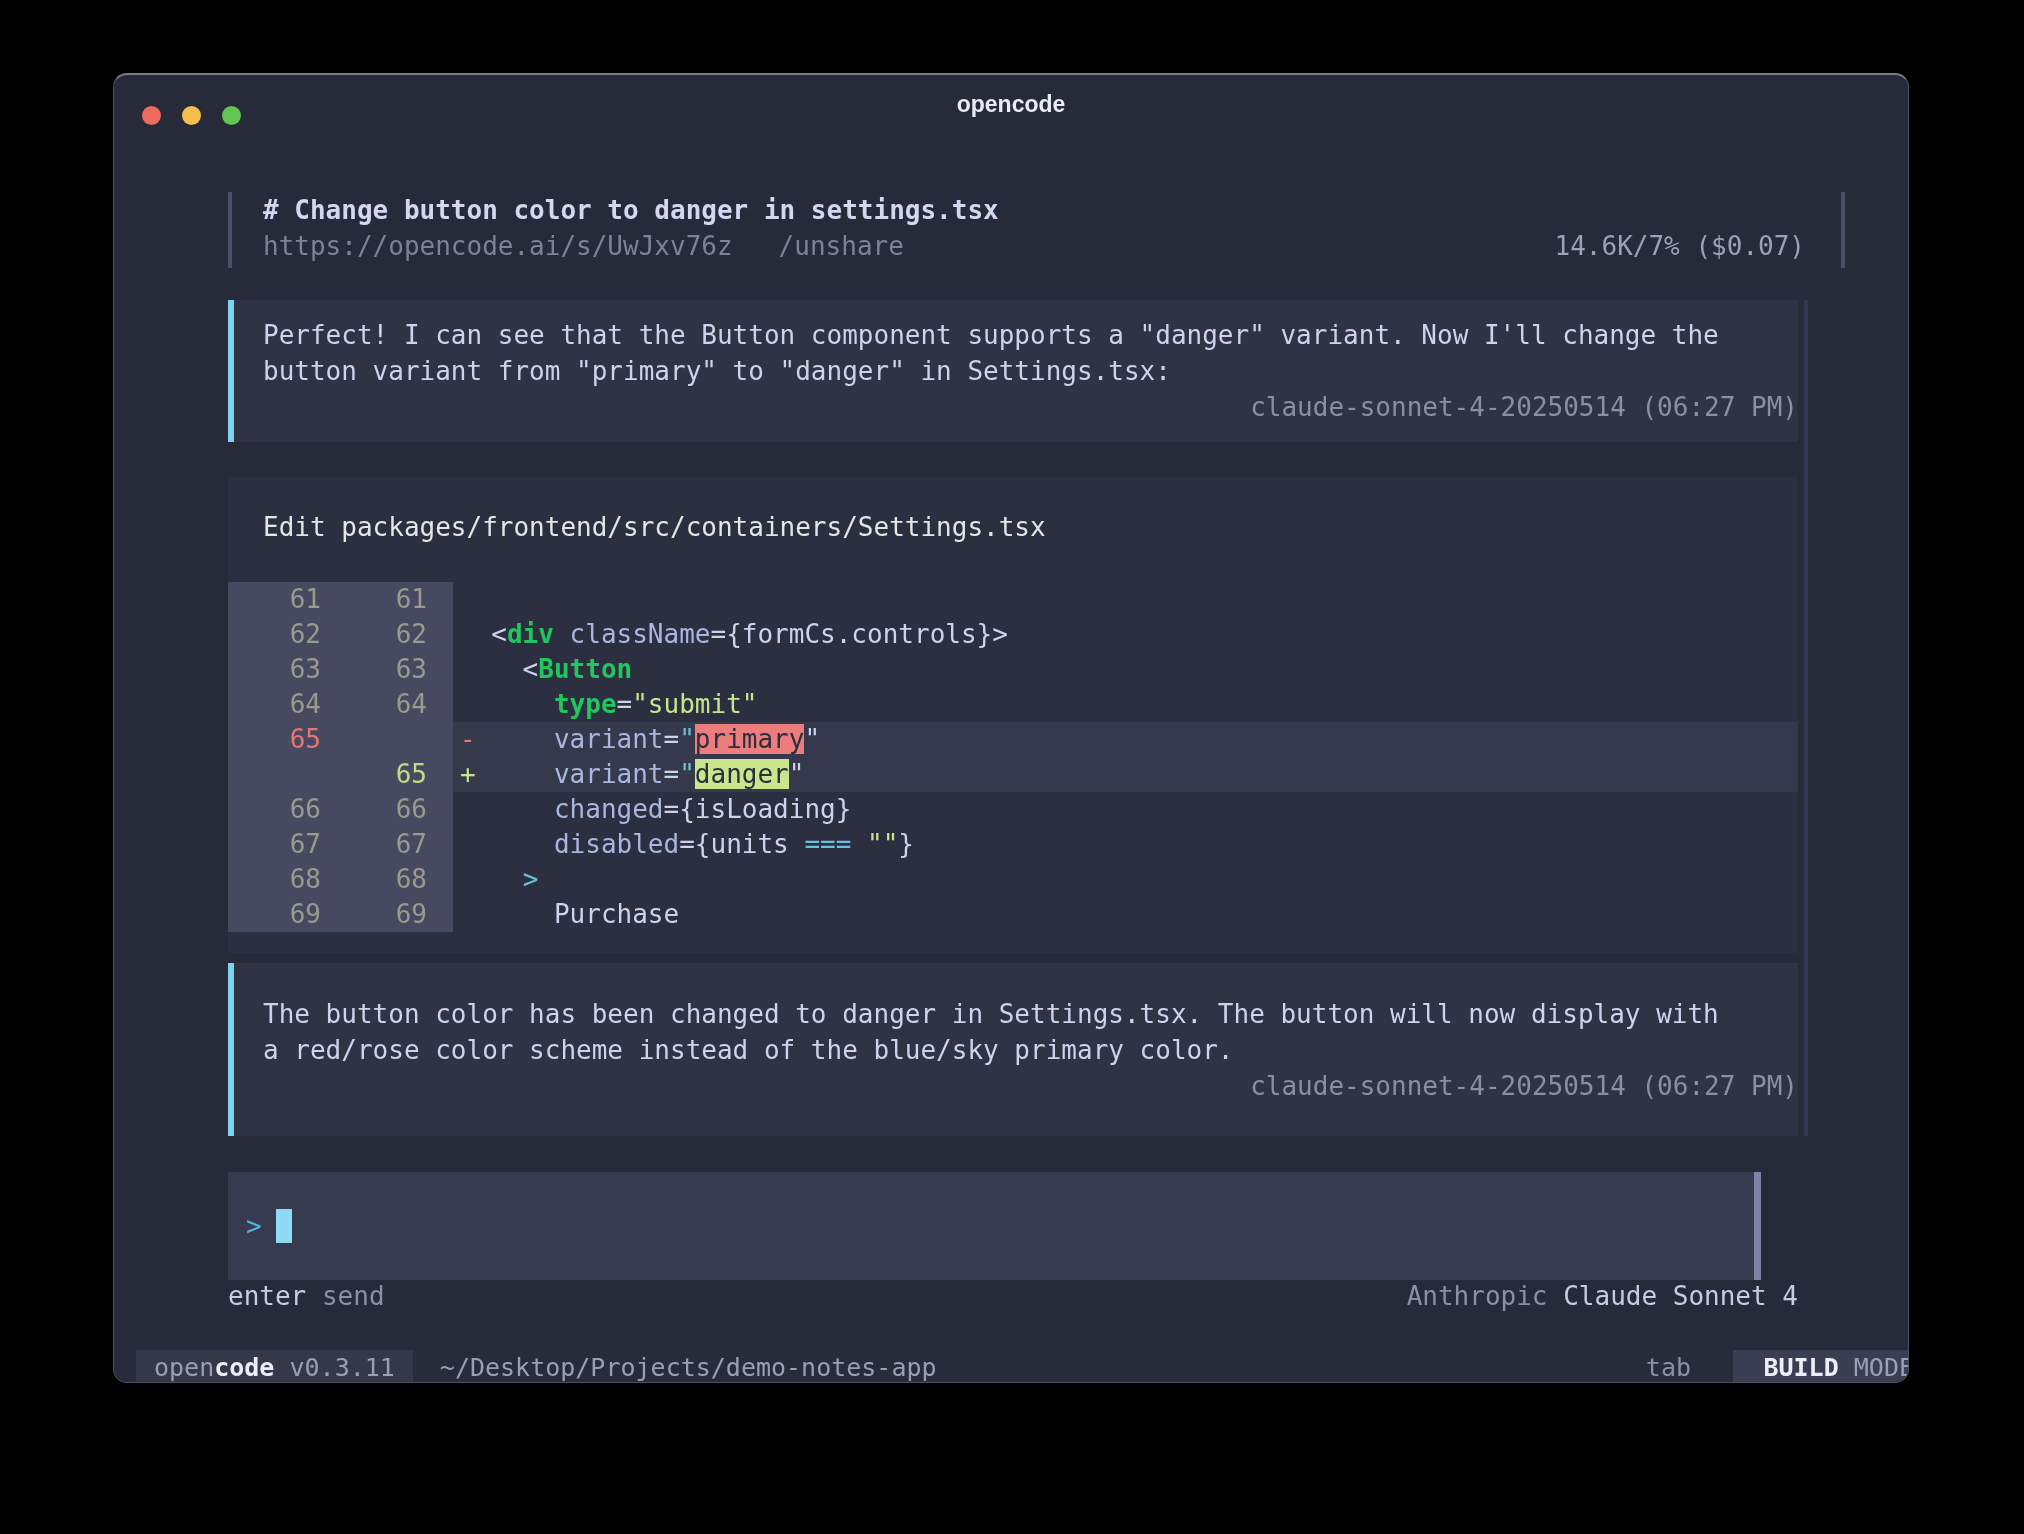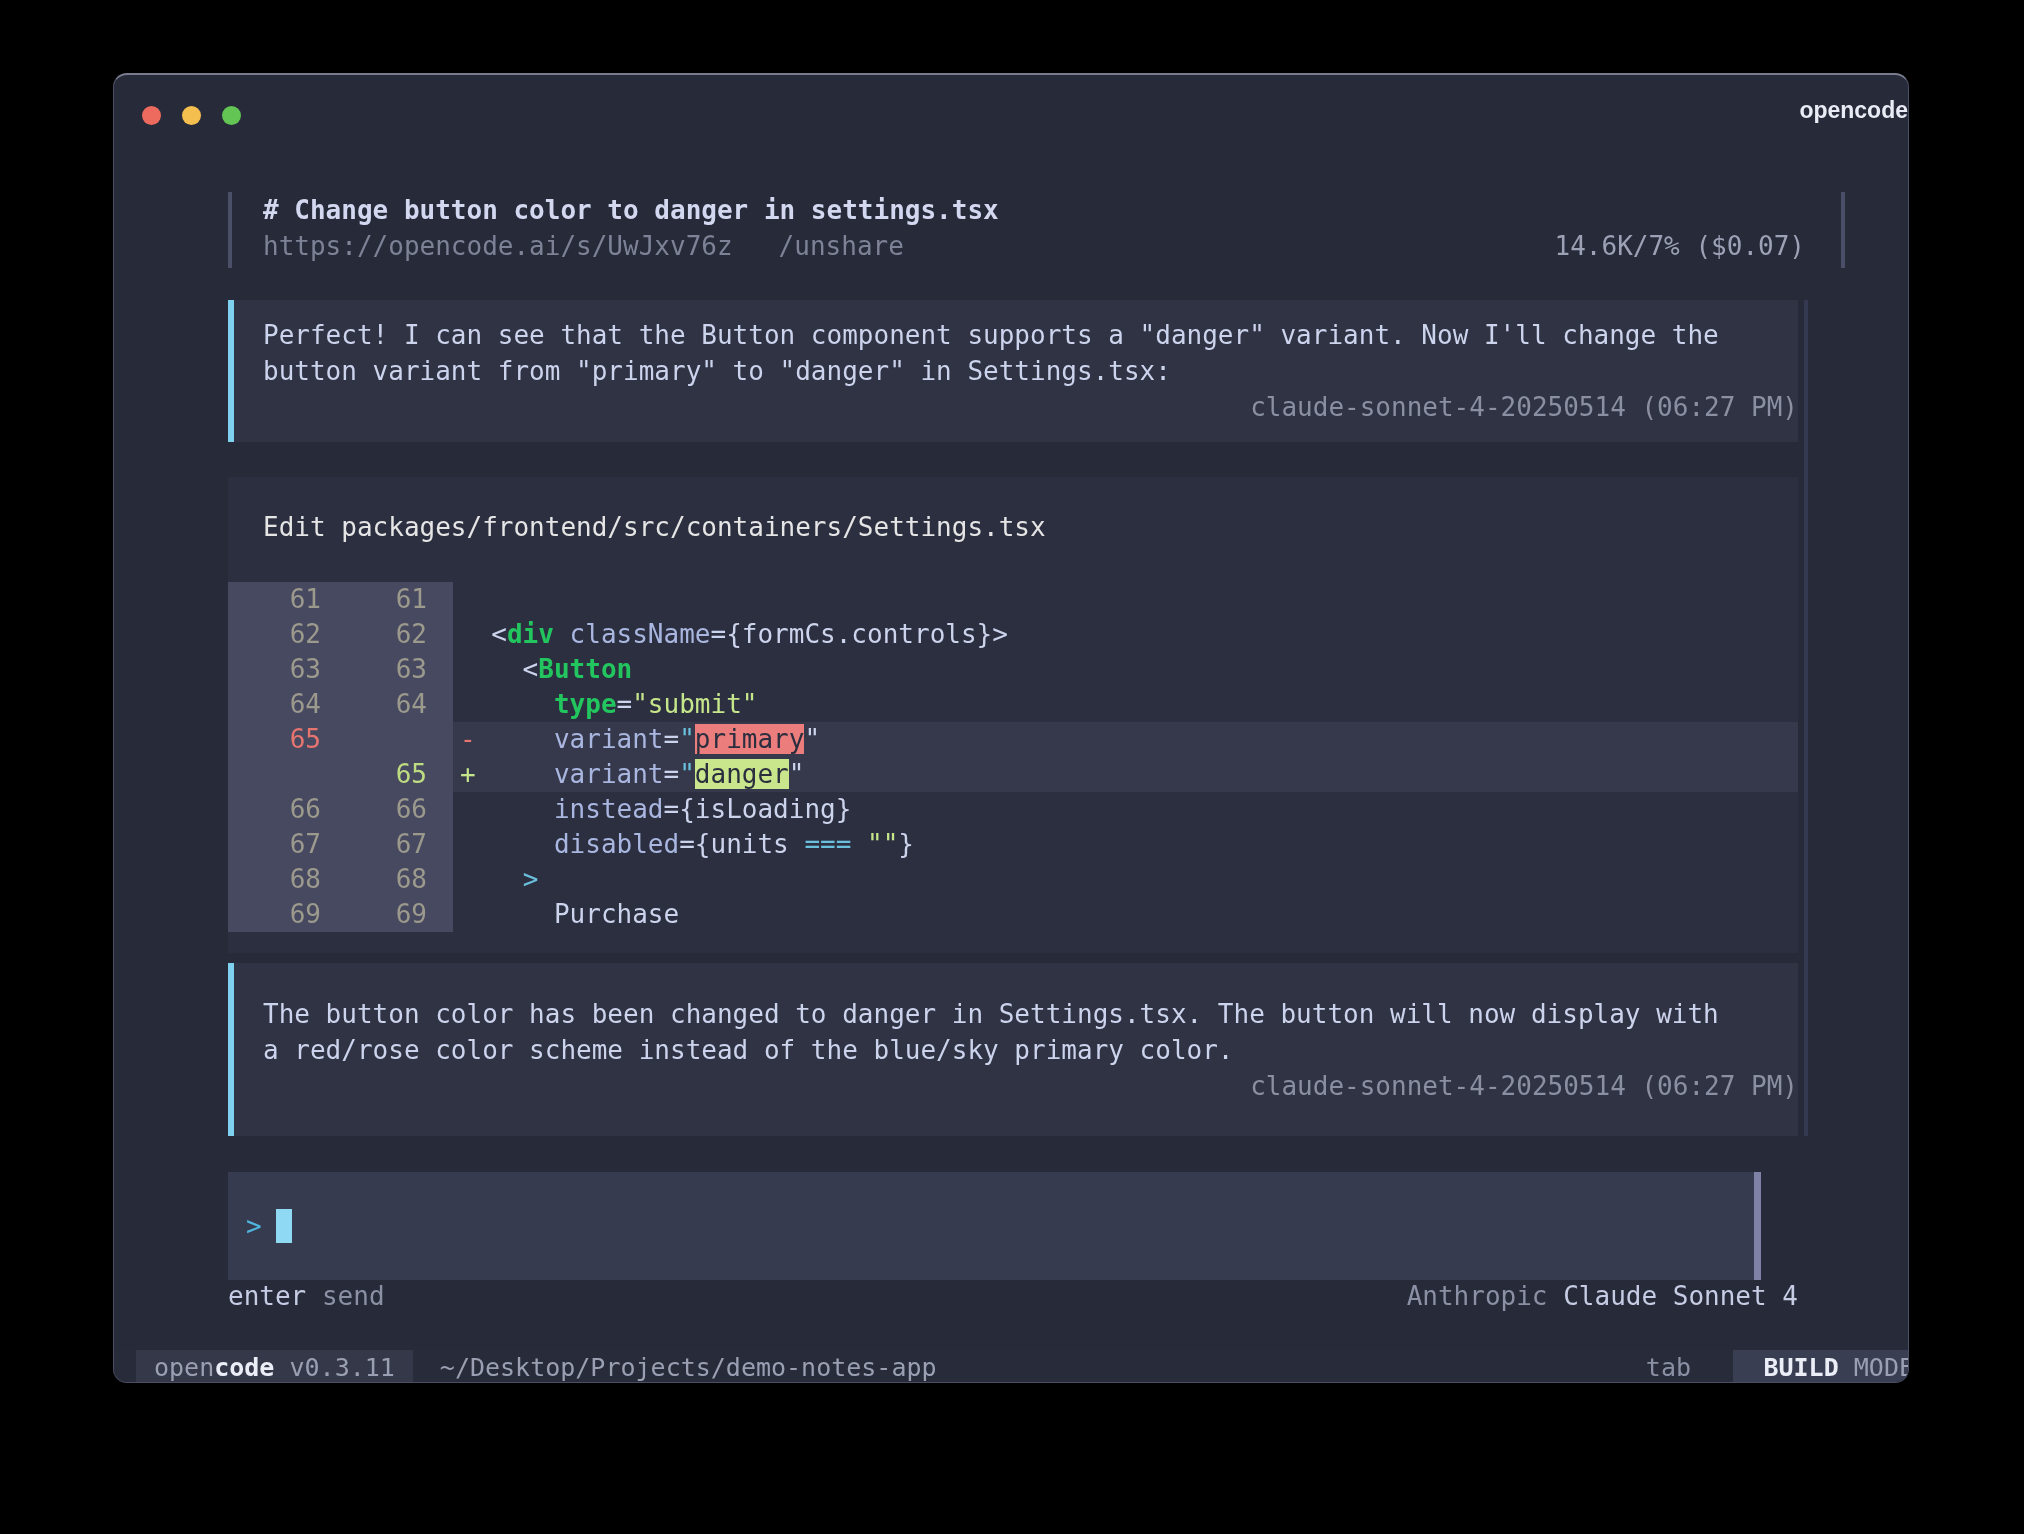--- a/index.html
+++ b/index.html
@@ -9,21 +9,21 @@
     position:absolute;left:113px;top:73px;width:1796px;height:1310px;
     background:#262a39;border-radius:14px;overflow:hidden;
     border:1px solid #4b4f64;border-top:2px solid #787c8d;box-sizing:border-box;
   }
   
   .titlebar{position:absolute;left:0;top:0;width:100%;height:64px;}
   .dot{position:absolute;top:31px;width:19px;height:19px;border-radius:50%;}
   .dot.red{left:28px;background:#ed6a5e;}
   .dot.yellow{left:68px;background:#f5bf4f;}
   .dot.green{left:108px;background:#62c554;}
-  .win-title{position:absolute;left:0;top:22px;width:100%;text-align:right;
+  .win-title{position:absolute;left:0;top:16px;width:100%;text-align:center;
     font-family:"Liberation Sans",sans-serif;font-weight:700;font-size:23px;color:#e9ecf5;}
   
   .session-header{position:absolute;left:114px;top:117px;width:1578px;height:76px;
     border-left:4px solid #4a4e67;border-right:4px solid #4a4e67;padding-left:31px;box-sizing:content-box;}
   .sh-line{height:36px;line-height:36px;font-size:26px;white-space:pre;display:flex;}
   .sh-title{font-weight:700;color:#d3d8f0;}
   .sh-url{color:#7d8296;}
   .sh-unshare{color:#7d8296;margin-left:46px;}
   .sh-tokens{margin-left:auto;margin-right:36px;color:#9ca1b5;}
   
@@ -130,21 +130,21 @@
             <span class="code"><span class="c-mr">-</span><span class="c-d">     </span><span class="c-pe">variant</span><span class="c-d">=</span><span class="c-cy">"</span><span class="c-rm">primary</span><span class="c-d">"</span></span>
           </div>
           <div class="drow changed">
             <span class="ln old"></span>
             <span class="ln new ln-g">65</span>
             <span class="code"><span class="c-mg">+</span><span class="c-d">     </span><span class="c-pe">variant</span><span class="c-d">=</span><span class="c-cy">"</span><span class="c-ad">danger</span><span class="c-d">"</span></span>
           </div>
           <div class="drow">
             <span class="ln old">66</span>
             <span class="ln new">66</span>
-            <span class="code"><span class="c-d"> </span><span class="c-d">     </span><span class="c-pe">instead</span><span class="c-d">=</span><span class="c-d">{isLoading}</span></span>
+            <span class="code"><span class="c-d"> </span><span class="c-d">     </span><span class="c-pe">changed</span><span class="c-d">=</span><span class="c-d">{isLoading}</span></span>
           </div>
           <div class="drow">
             <span class="ln old">67</span>
             <span class="ln new">67</span>
             <span class="code"><span class="c-d"> </span><span class="c-d">     </span><span class="c-pe">disabled</span><span class="c-d">=</span><span class="c-d">{units </span><span class="c-cy">===</span><span class="c-d"> </span><span class="c-g">""</span><span class="c-d">}</span></span>
           </div>
           <div class="drow">
             <span class="ln old">68</span>
             <span class="ln new">68</span>
             <span class="code"><span class="c-d"> </span><span class="c-d">   </span><span class="c-cy">&gt;</span></span>

